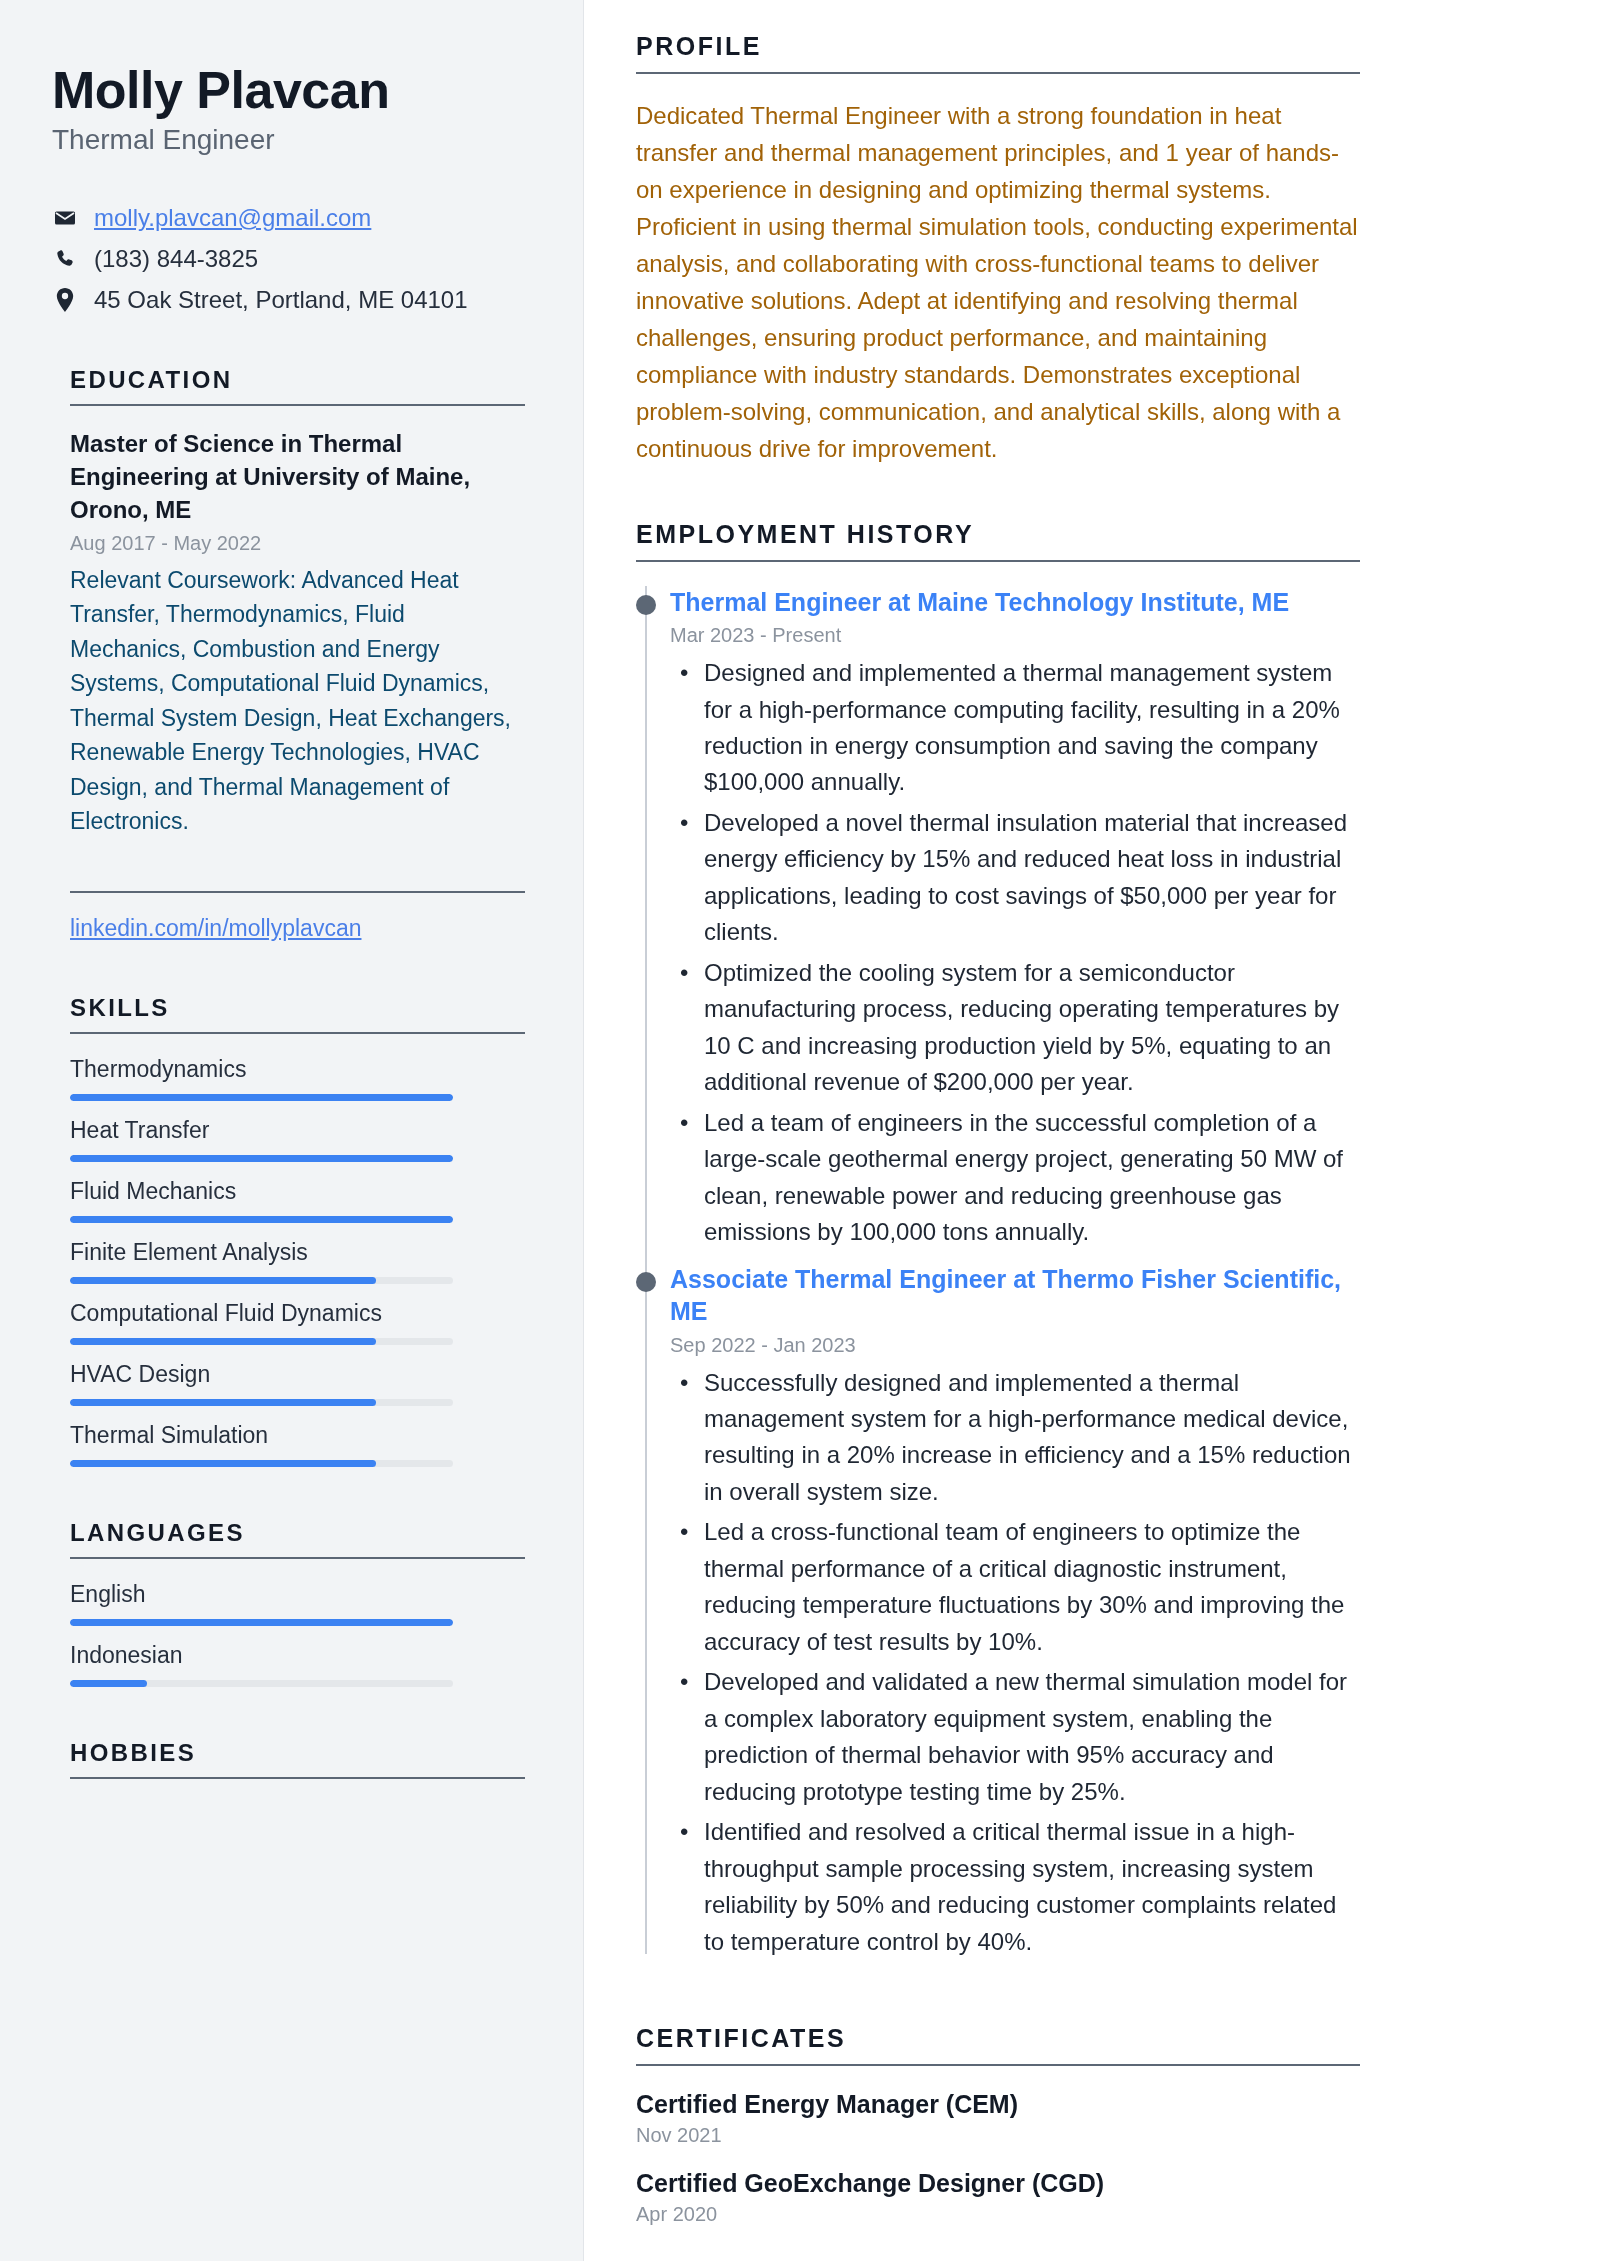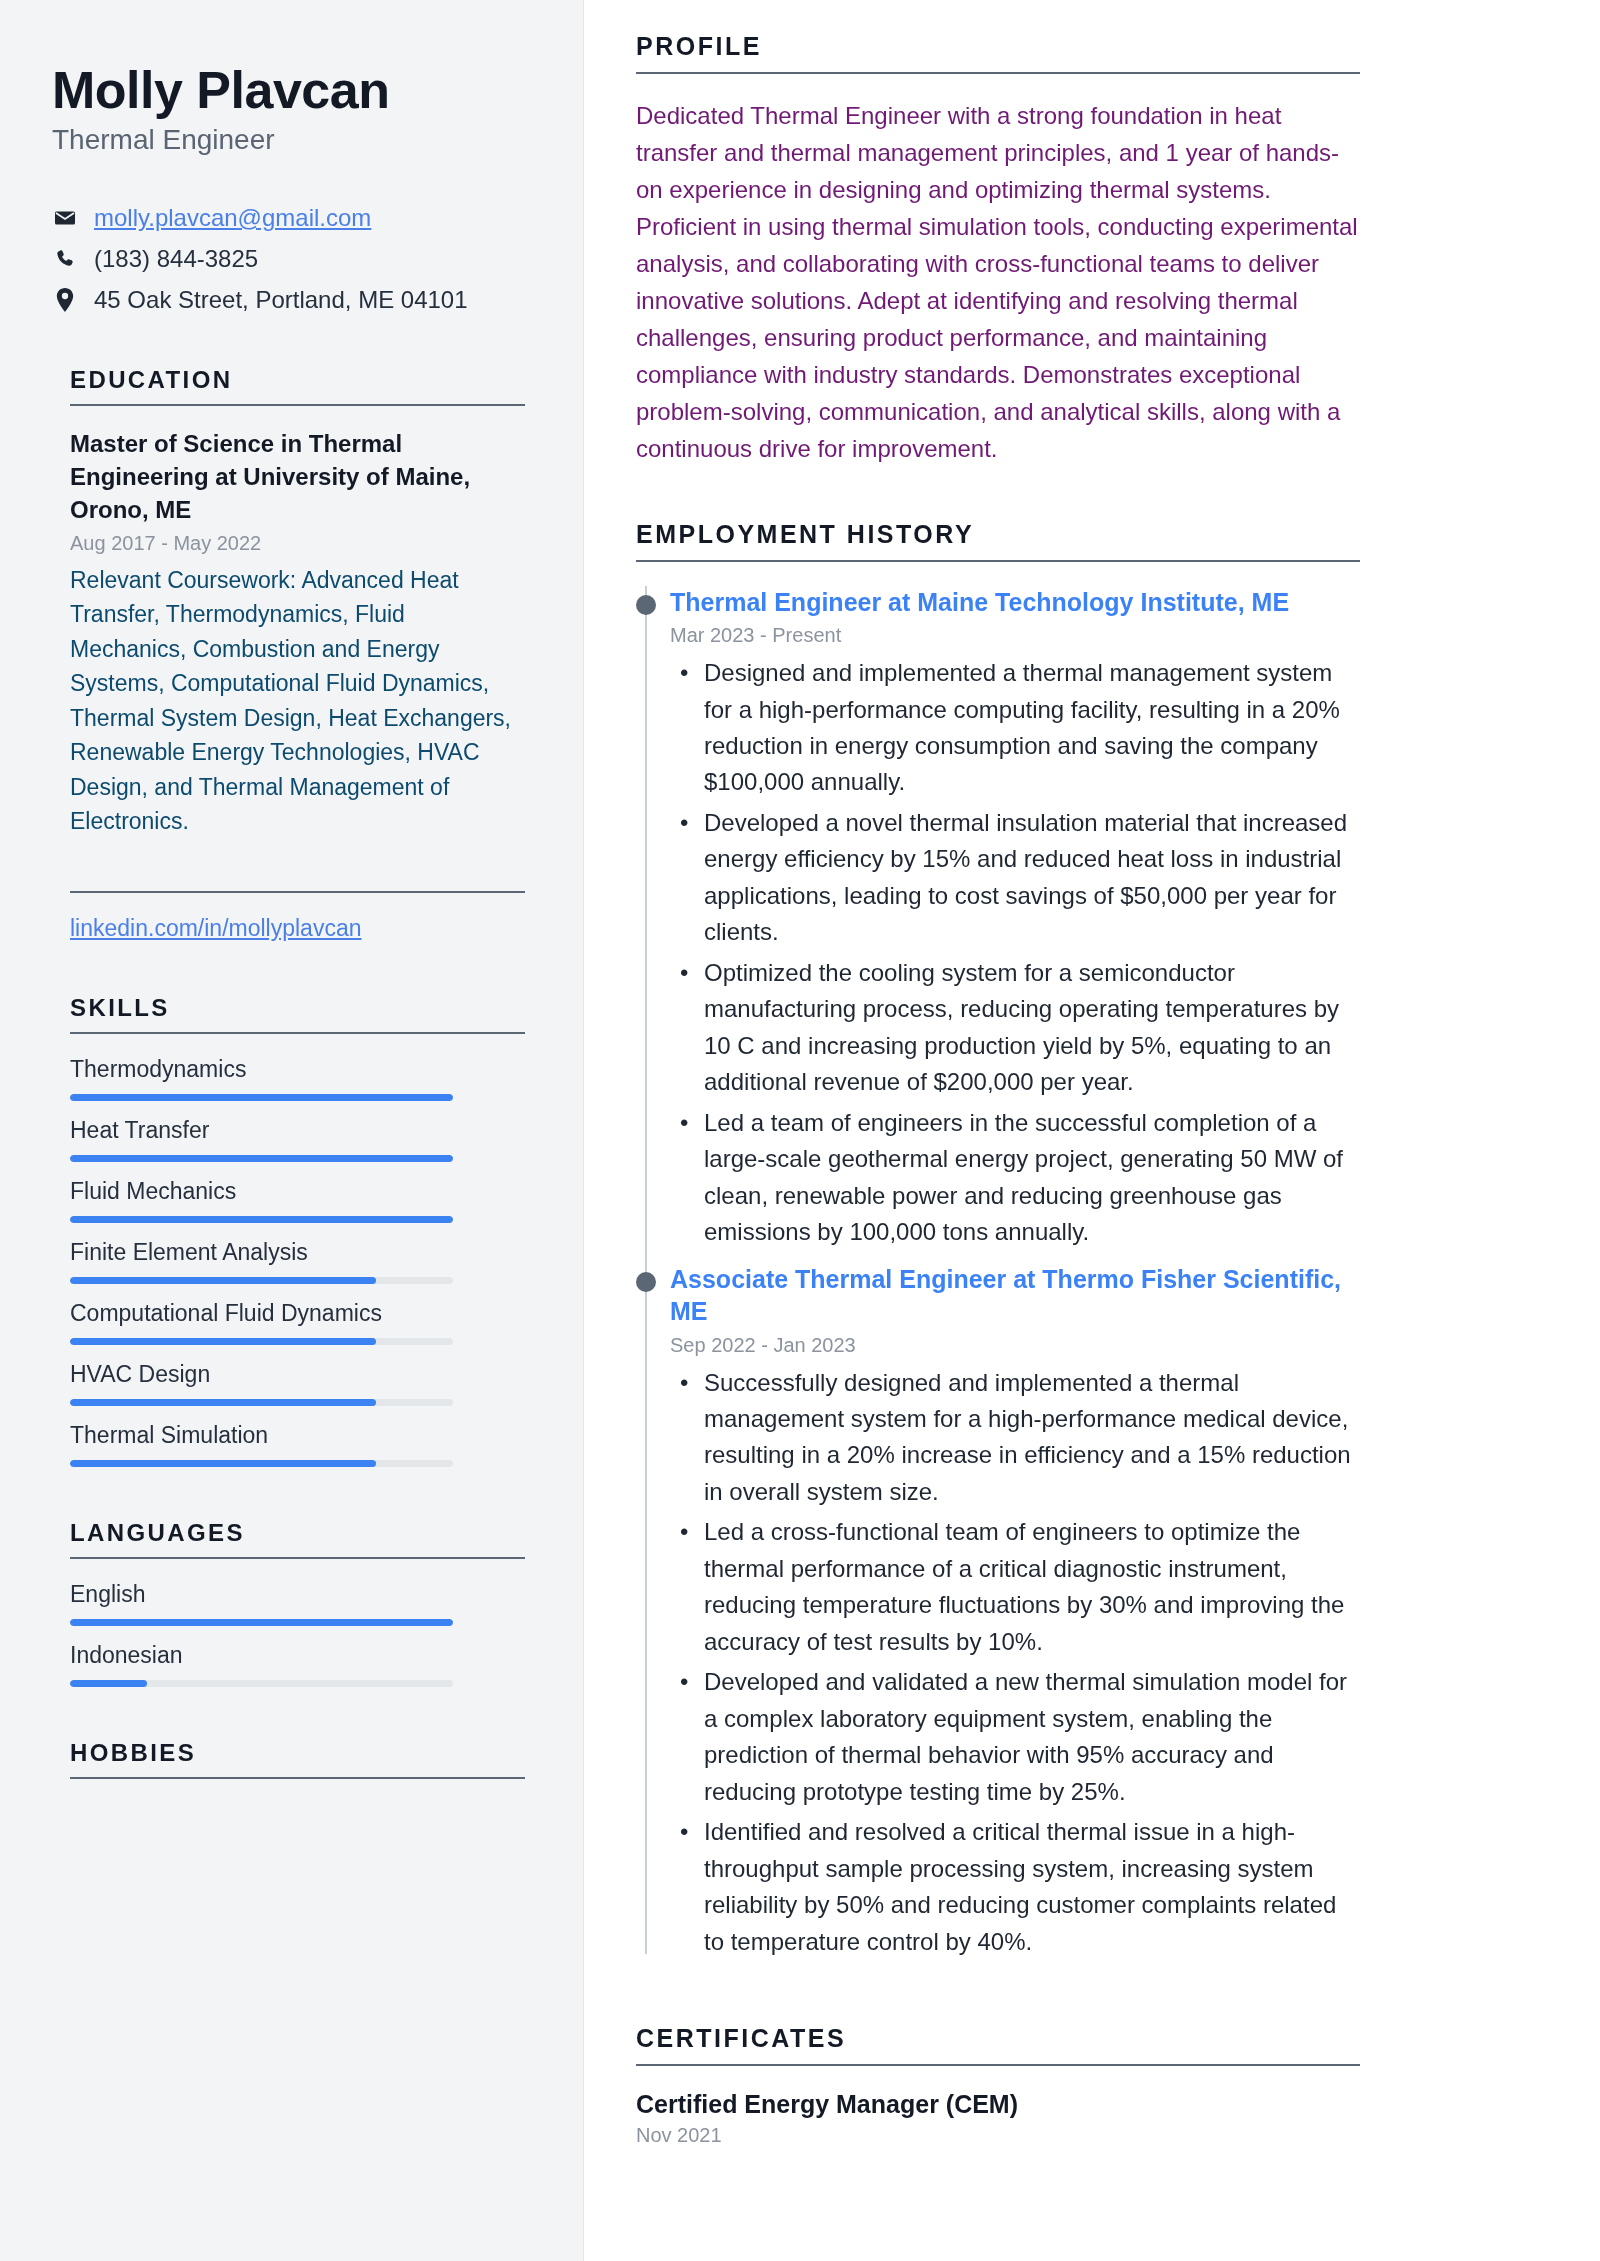--- a/index.html
+++ b/index.html
@@ -152,21 +152,21 @@
   }
 
   .main-rule {
     height: 2px;
     background: #5c6775;
     margin-bottom: 24px;
   }
 
   .profile-text {
     font-size: 24px;
-    color: #701a75;
+    color: #a16207;
     line-height: 1.54;
   }
 
   .main-section { margin-top: 52px; }
 
   .timeline {
     position: relative;
     padding-left: 0;
   }
 
@@ -421,18 +421,22 @@
     </section>
 
     <section class="main-section">
       <div class="main-head">CERTIFICATES</div>
       <div class="main-rule"></div>
       <div id="certificates-list">
           <div class="cert-item">
             <div class="cert-name">Certified Energy Manager (CEM)</div>
             <div class="cert-date">Nov 2021</div>
           </div>
+          <div class="cert-item">
+            <div class="cert-name">Certified GeoExchange Designer (CGD)</div>
+            <div class="cert-date">Apr 2020</div>
+          </div>
         </div>
     </section>
 
   </main>
 
 </div>
 
 </body></html>

